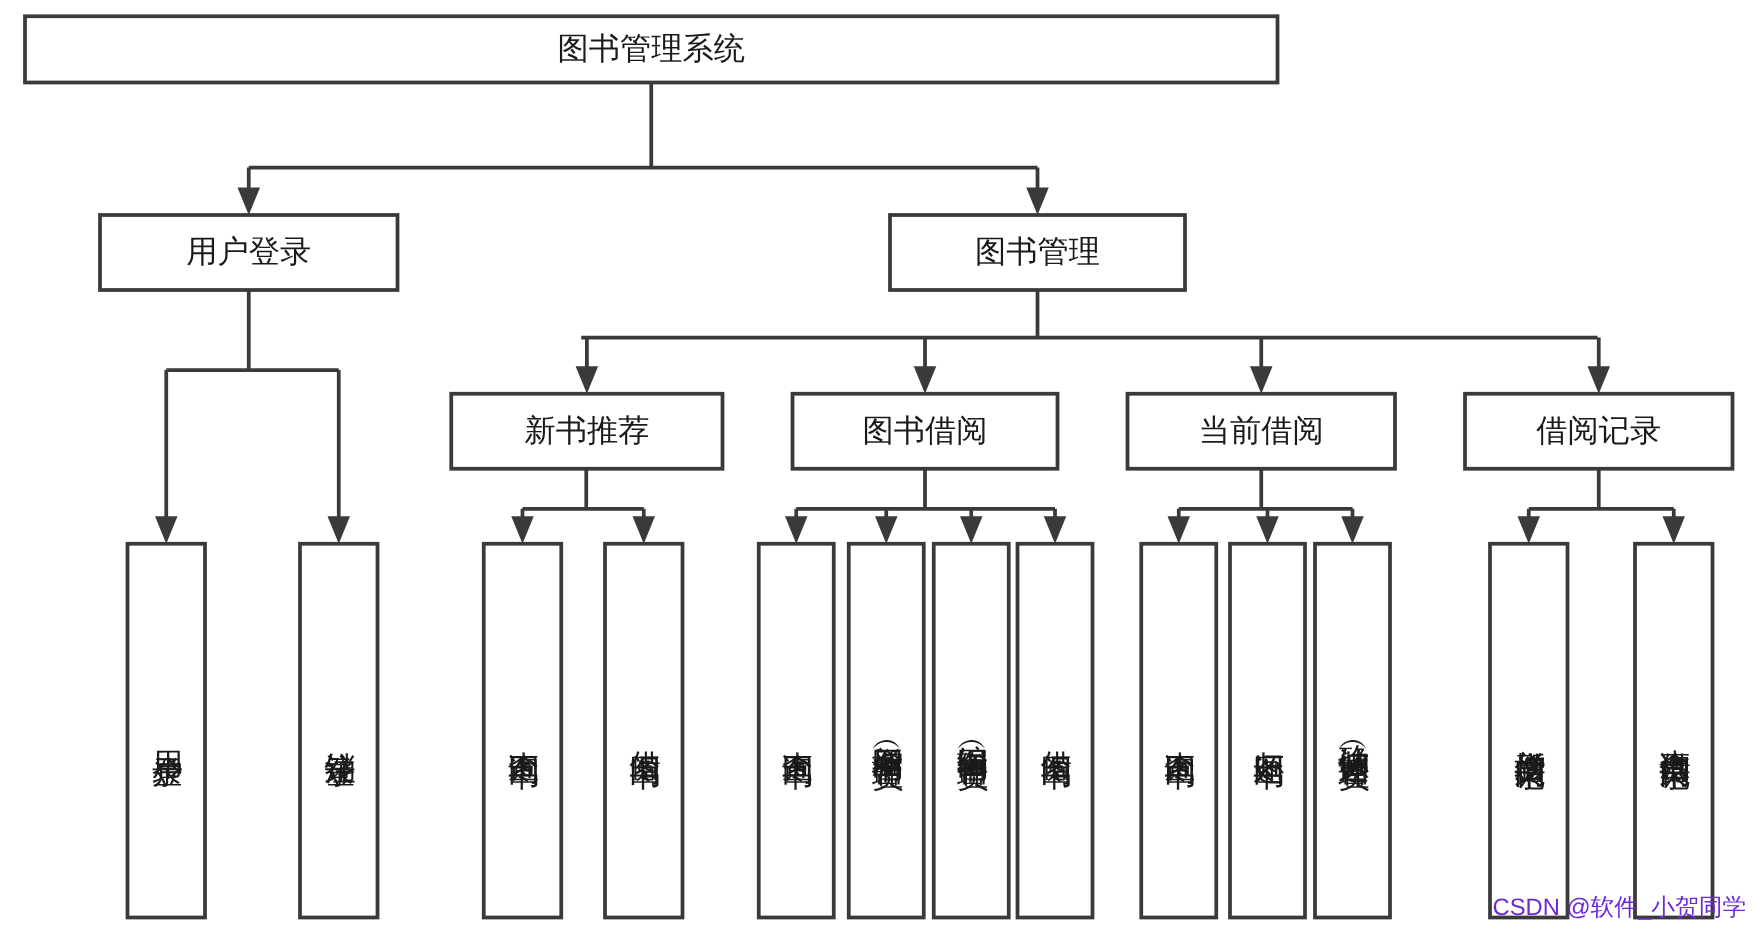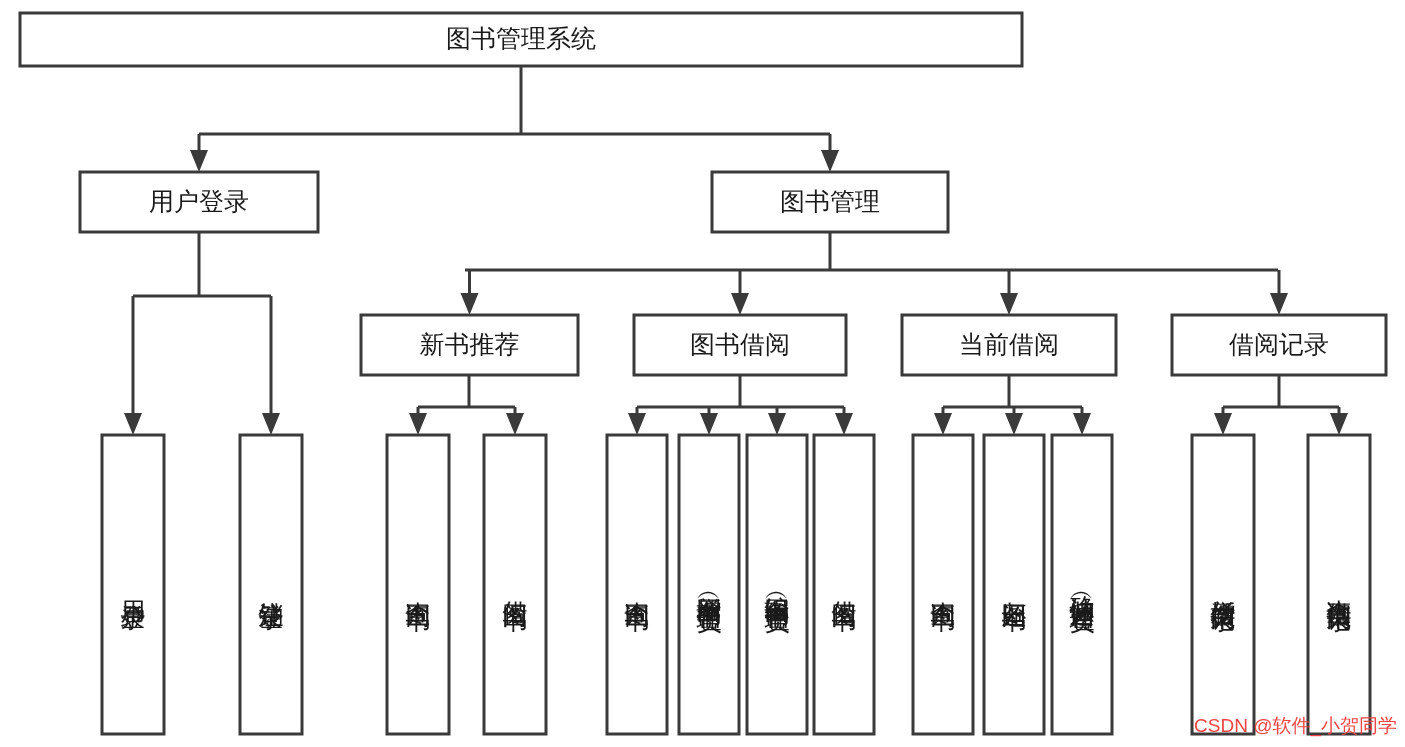--- a/index.html
+++ b/index.html
@@ -71,21 +71,21 @@
     align-items: center;
     justify-content: center;
     pointer-events: none;
   }
   #watermark {
     position: absolute;
     right: 8px;
     bottom: 8px;
     font-family: "Liberation Sans", "DejaVu Sans", sans-serif;
     font-size: 19px;
-    color: #ef4444;
+    color: #6d28d9;
     white-space: nowrap;
     user-select: none;
   }
 </style>
 </head>
 <body>
 
 <div id="diagram-root">
   <svg id="chart-svg" viewBox="0 0 1405 747">
     <g id="connectors-layer">

